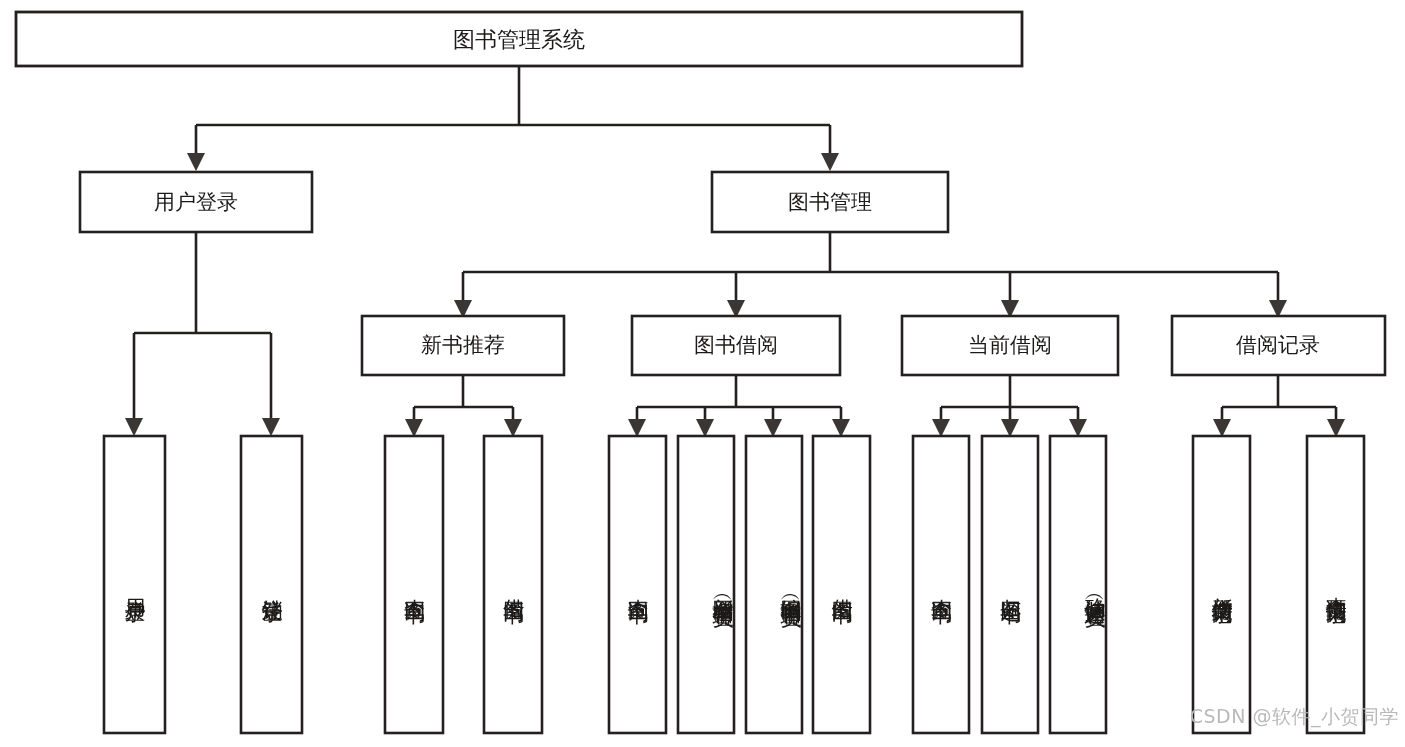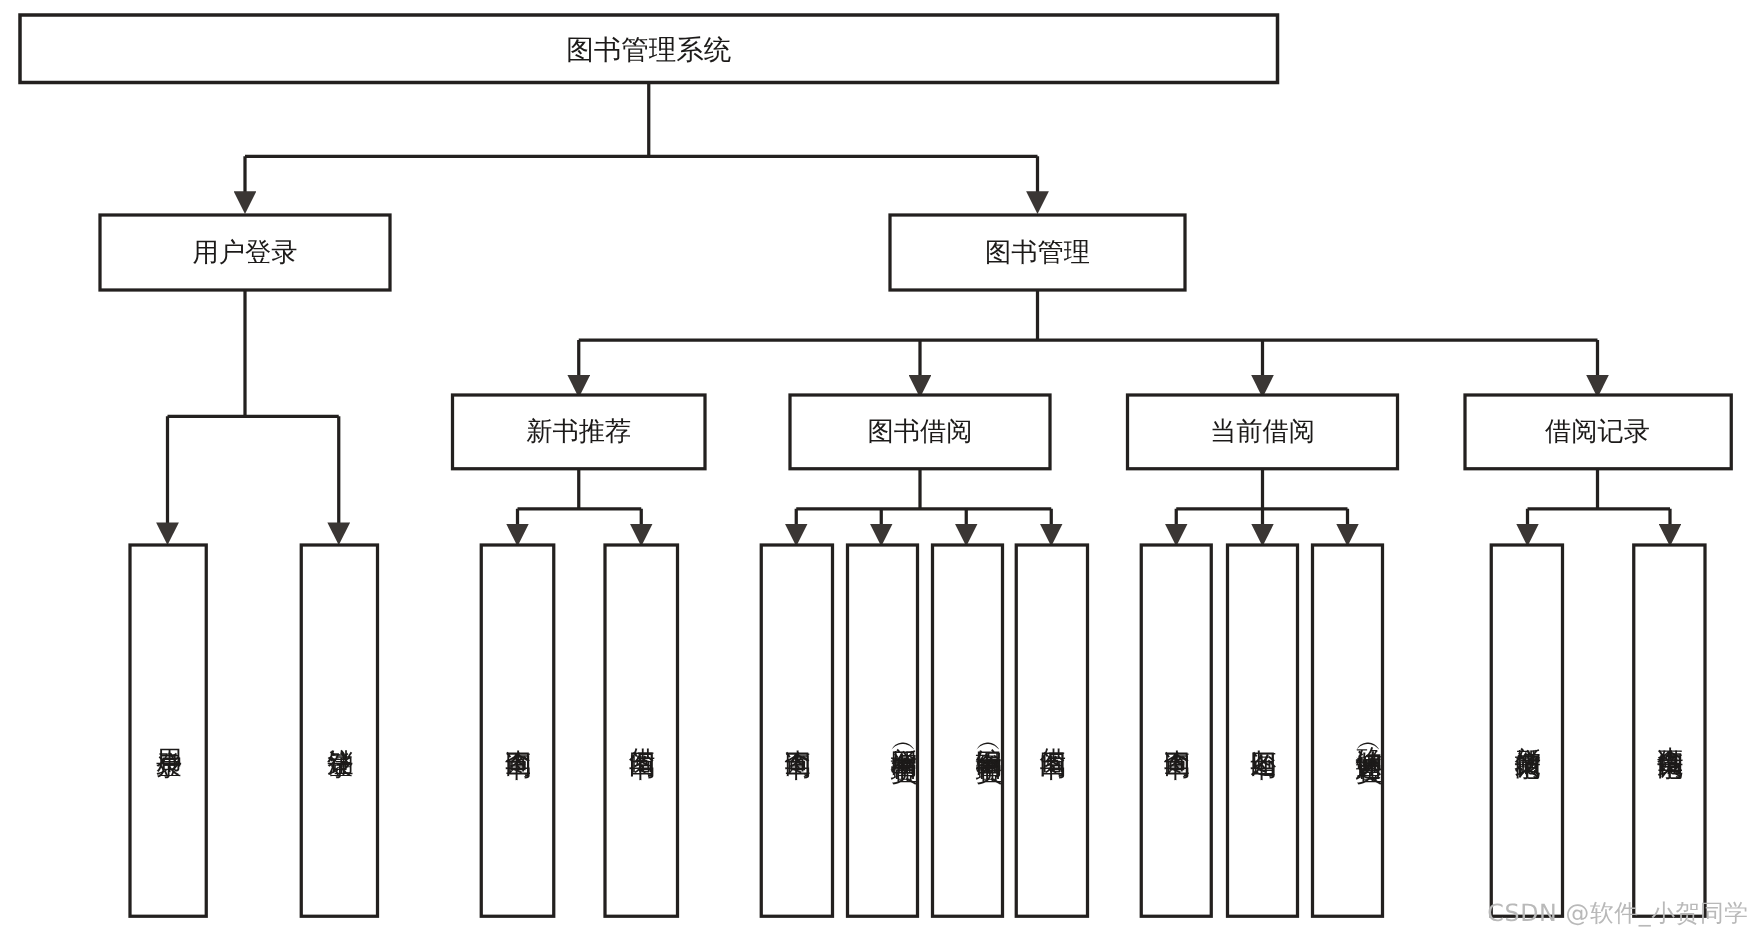--- a/index.html
+++ b/index.html
@@ -70,21 +70,21 @@
     justify-content: center;
     white-space: nowrap;
     pointer-events: none;
   }
   .leaf-label.centered {
     align-items: center;
   }
   .watermark {
     position: absolute;
     right: 6px;
-    bottom: 3px;
+    bottom: 17px;
     font-family: "DejaVu Sans", "Liberation Sans", sans-serif;
     font-size: 19px;
     color: #b9b9b9;
     letter-spacing: 0.5px;
     white-space: nowrap;
   }
 </style>
 </head>
 <body>
 

